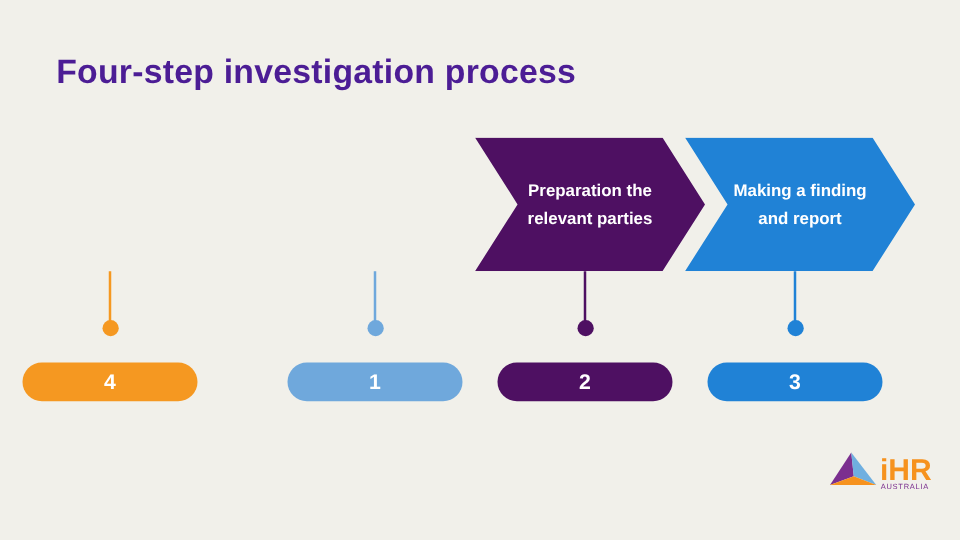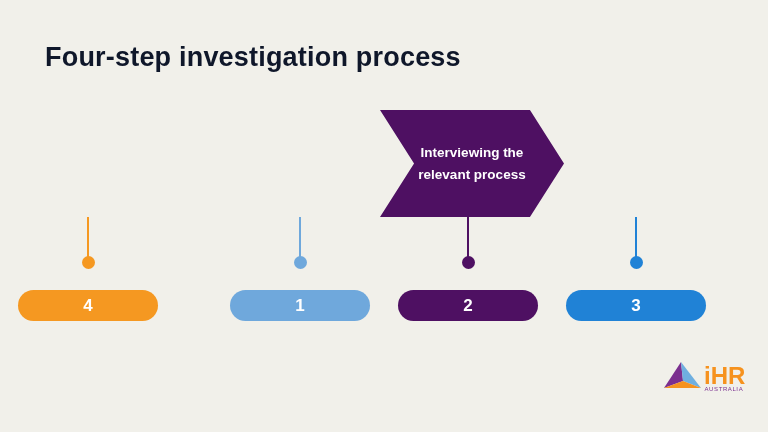--- a/index.html
+++ b/index.html
@@ -3,21 +3,21 @@
 <meta charset="utf-8">
 <style>
   html,body{margin:0;padding:0;}
   body{
     width:768px;height:432px;position:relative;overflow:hidden;
     background:#F1F0EA;
     font-family:"Liberation Sans", sans-serif;
   }
   .title{
     position:absolute;left:45px;top:42px;
-    font-size:27px;font-weight:600;color:#0f172a;letter-spacing:.2px;
+    font-size:27px;font-weight:600;color:#4c1d95;letter-spacing:.2px;
   }
   .step{position:absolute;top:110px;width:184px;height:230px;--c:#999;}
   .step:nth-of-type(1){left:44px;}
   .step:nth-of-type(2){left:212px;}
   .step:nth-of-type(3){left:380px;}
   .step:nth-of-type(4){left:548px;}
   .chev{
     position:absolute;left:0;top:0;width:184px;height:107px;
     background:var(--c);
     clip-path:polygon(0% 0%, 81.5% 0%, 100% 50%, 81.5% 100%, 0% 100%, 18.5% 50%);
@@ -52,30 +52,33 @@
 <div class="step" style="--c: #6FA8DC;">
   <div class="connector"></div>
   <div class="dot"></div>
   <div class="pill">
     <span>1</span>
   </div>
 </div>
 
 <div class="step" style="--c: #4E1062;">
   <div class="chev">
-    <div class="chev-label">Interviewing the relevant process</div>
+    <div class="chev-label">Preparation the relevant parties</div>
   </div>
   <div class="connector"></div>
   <div class="dot"></div>
   <div class="pill">
     <span>2</span>
   </div>
 </div>
 
 <div class="step" style="--c: #2082D6;">
+  <div class="chev">
+    <div class="chev-label">Making a finding and report</div>
+  </div>
   <div class="connector"></div>
   <div class="dot"></div>
   <div class="pill">
     <span>3</span>
   </div>
 </div>
 
 <div class="step" style="--c: #F59821;">
   <div class="connector"></div>
   <div class="dot"></div>

